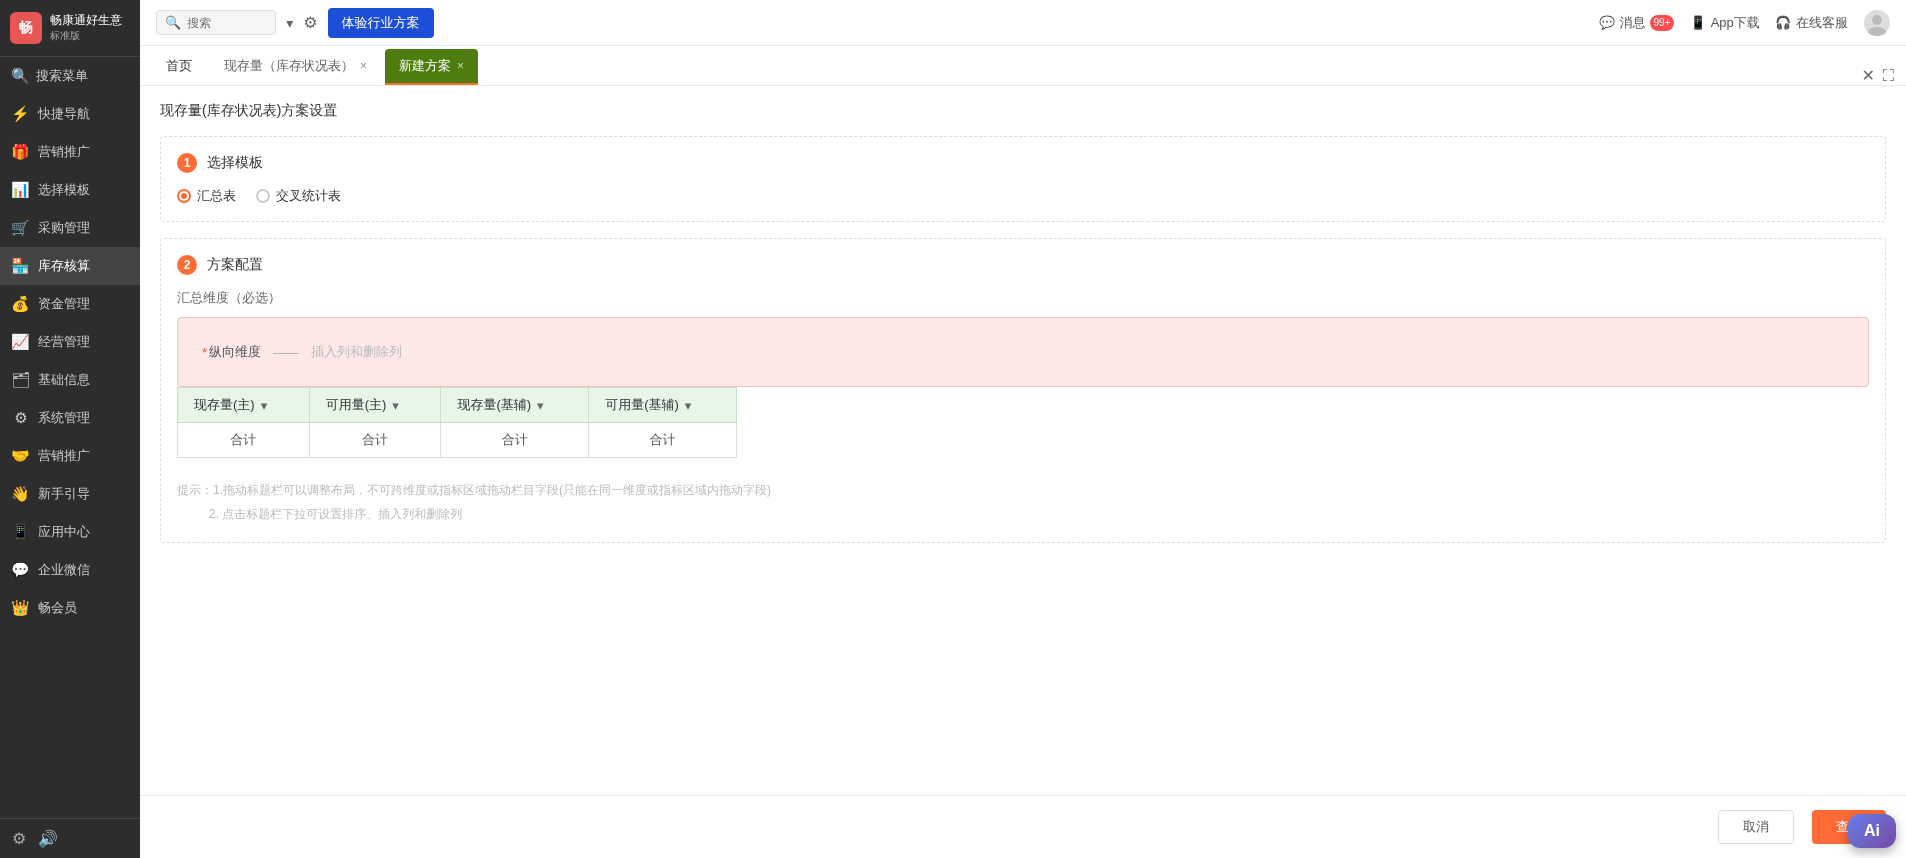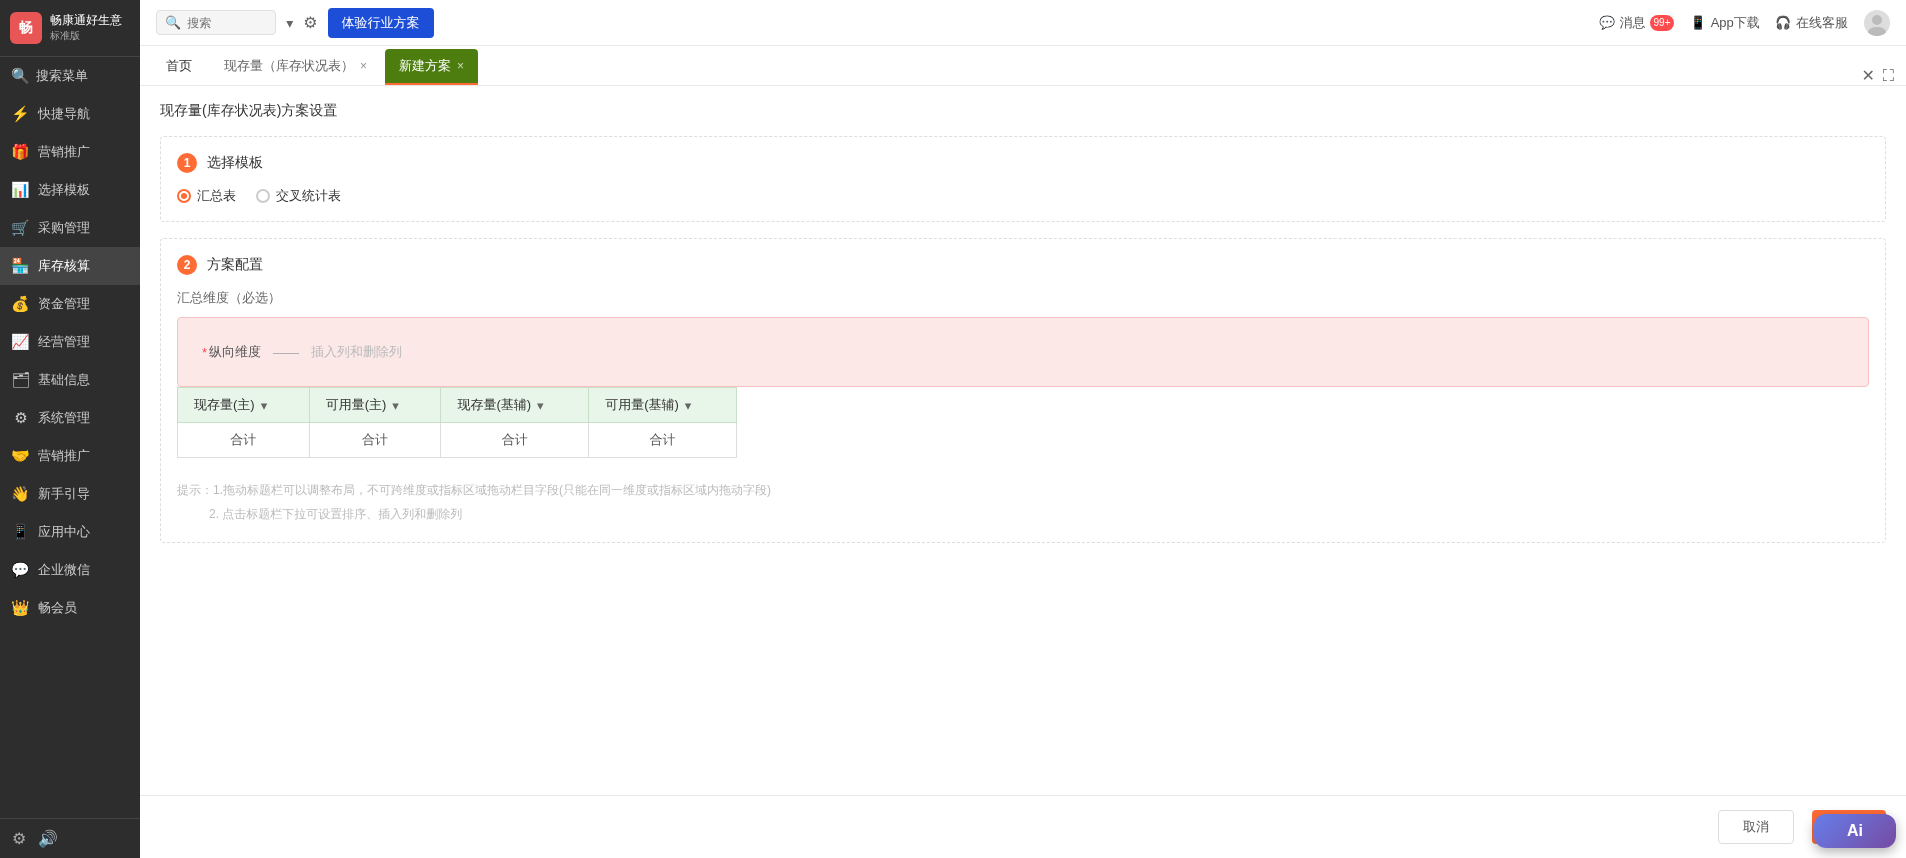--- a/index.html
+++ b/index.html
@@ -295,21 +295,21 @@
     }
 
     
     .ai-fab {
       position: fixed;
       bottom: 10px;
       right: 10px;
       background: linear-gradient(135deg, #667eea, #764ba2);
       color: white;
       border-radius: 12px;
-      padding: 8px 33px;
+      padding: 8px 16px;
       font-size: 16px;
       font-weight: bold;
       cursor: pointer;
       box-shadow: 0 4px 12px rgba(0,0,0,0.3);
       z-index: 999;
     }
 
     
     .sidebar-scroll::-webkit-scrollbar { width: 4px; }
     .sidebar-scroll::-webkit-scrollbar-thumb { background: #555; border-radius: 2px; }

